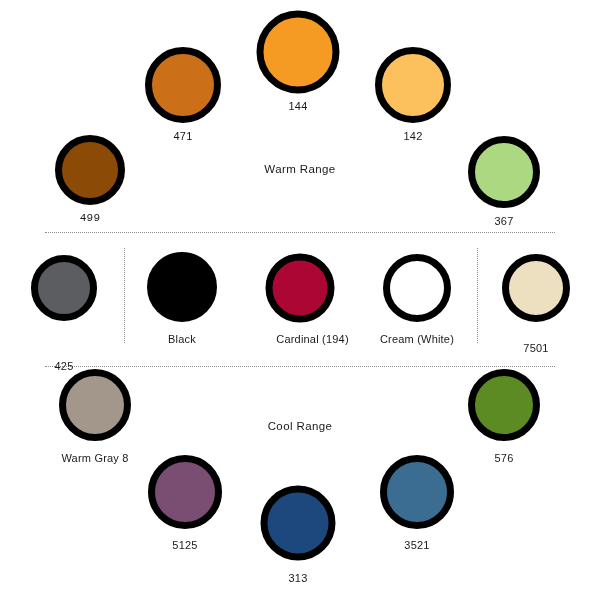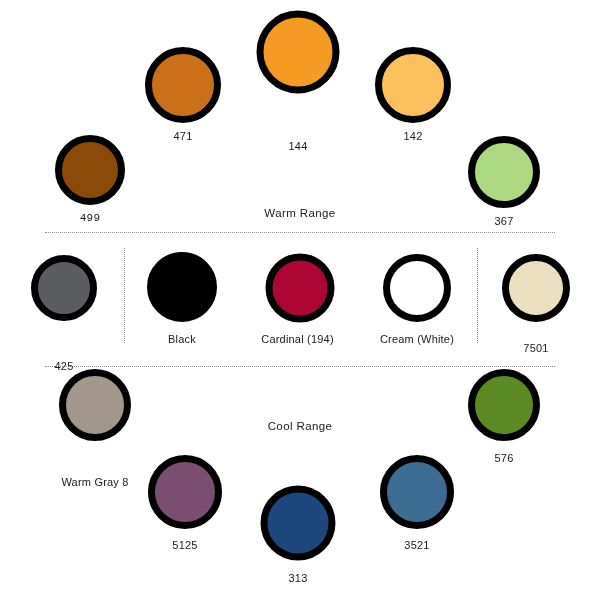--- a/index.html
+++ b/index.html
@@ -65,65 +65,65 @@
   }
 </style>
 </head>
 <body>
 
 <div id="canvas" style="background: rgb(255, 255, 255);">
     <div class="hrule" style="left: 45px; top: 232px; width: 510px;"></div>
     <div class="hrule" style="left: 45px; top: 366px; width: 510px;"></div>
     <div class="vrule" style="left: 124px; top: 248px; height: 95px;"></div>
     <div class="vrule" style="left: 477px; top: 248px; height: 95px;"></div>
-    <div class="range-label" style="left: 300px; top: 169px; margin-top: 44px;">Warm Range</div>
+    <div class="range-label" style="left: 300px; top: 169px;">Warm Range</div>
     <div class="swatch">
       <div class="disc" style="left: 90px; top: 170px; width: 70px; height: 70px; background: rgb(139, 74, 6); border-color: rgb(0, 0, 0);"></div>
       <div class="caption" style="left: 90px; top: 212px; font-family: Liberation Mono, monospace;">499</div>
     </div>
     <div class="swatch">
       <div class="disc" style="left: 183px; top: 85px; width: 76px; height: 76px; background: rgb(203, 112, 25); border-color: rgb(0, 0, 0);"></div>
       <div class="caption" style="left: 183px; top: 130px;">471</div>
     </div>
     <div class="swatch">
       <div class="disc" style="left: 298px; top: 52px; width: 83px; height: 83px; background: rgb(245, 154, 34); border-color: rgb(0, 0, 0);"></div>
-      <div class="caption" style="left: 298px; top: 100px; margin-top: 40px;">144</div>
+      <div class="caption" style="left: 298px; top: 100px;">144</div>
     </div>
     <div class="swatch">
       <div class="disc" style="left: 413px; top: 85px; width: 76px; height: 76px; background: rgb(252, 192, 92); border-color: rgb(0, 0, 0);"></div>
       <div class="caption" style="left: 413px; top: 130px;">142</div>
     </div>
     <div class="swatch">
       <div class="disc" style="left: 504px; top: 172px; width: 72px; height: 72px; background: rgb(173, 216, 130); border-color: rgb(0, 0, 0);"></div>
       <div class="caption" style="left: 504px; top: 215px;">367</div>
     </div>
     <div class="swatch">
       <div class="disc" style="left: 64px; top: 288px; width: 66px; height: 66px; background: rgb(91, 93, 96); border-color: rgb(0, 0, 0);"></div>
       <div class="caption" style="left: 64px; top: 333px; margin-top: 27px;">425</div>
     </div>
     <div class="swatch">
       <div class="disc" style="left: 182px; top: 287px; width: 70px; height: 70px; background: rgb(0, 0, 0); border-color: rgb(0, 0, 0);"></div>
       <div class="caption" style="left: 182px; top: 333px;">Black</div>
     </div>
     <div class="swatch">
       <div class="disc" style="left: 300px; top: 288px; width: 69px; height: 69px; background: rgb(172, 6, 52); border-color: rgb(0, 0, 0);"></div>
-      <div class="caption" style="left: 285px; top: 333px; padding-left: 25px;">Cardinal (194)</div>
+      <div class="caption" style="left: 300px; top: 333px; padding-left: 25px;">Cardinal (194)</div>
     </div>
     <div class="swatch">
       <div class="disc" style="left: 417px; top: 288px; width: 68px; height: 68px; background: rgb(255, 255, 255); border-color: rgb(0, 0, 0);"></div>
       <div class="caption" style="left: 417px; top: 333px;">Cream (White)</div>
     </div>
     <div class="swatch">
       <div class="disc" style="left: 536px; top: 288px; width: 68px; height: 68px; background: rgb(237, 224, 192); border-color: rgb(0, 0, 0);"></div>
       <div class="caption" style="left: 536px; top: 342px;">7501</div>
     </div>
     <div class="range-label" style="left: 300px; top: 426px;">Cool Range</div>
     <div class="swatch">
       <div class="disc" style="left: 95px; top: 405px; width: 72px; height: 72px; background: rgb(163, 150, 139); border-color: rgb(0, 0, 0);"></div>
-      <div class="caption" style="left: 95px; top: 452px; margin-top: 24px;">Warm Gray 8</div>
+      <div class="caption" style="left: 95px; top: 452px;">Warm Gray 8</div>
     </div>
     <div class="swatch">
       <div class="disc" style="left: 185px; top: 492px; width: 74px; height: 74px; background: rgb(122, 77, 114); border-color: rgb(0, 0, 0);"></div>
       <div class="caption" style="left: 185px; top: 539px;">5125</div>
     </div>
     <div class="swatch">
       <div class="disc" style="left: 298px; top: 523px; width: 75px; height: 75px; background: rgb(29, 72, 125); border-color: rgb(0, 0, 0);"></div>
       <div class="caption" style="left: 298px; top: 572px;">313</div>
     </div>
     <div class="swatch">

